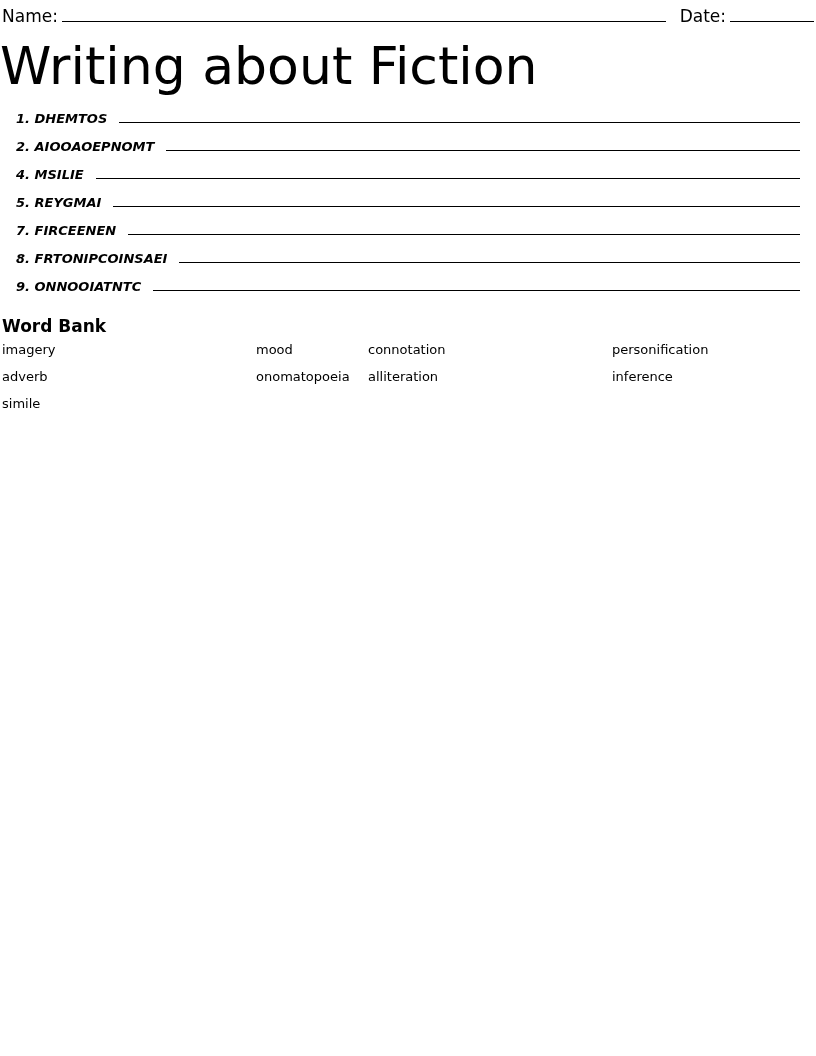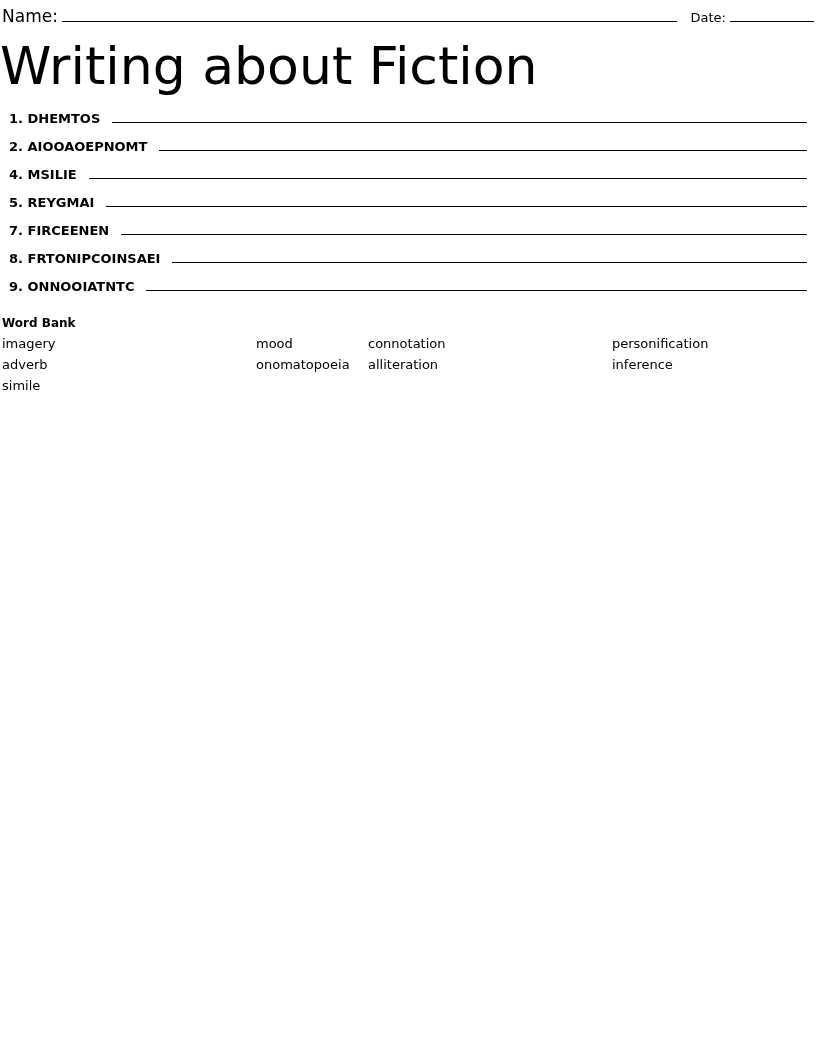--- a/index.html
+++ b/index.html
@@ -32,43 +32,44 @@
     white-space: nowrap;
   }
   .name-label { font-size: 17px; }
   .name-rule {
     flex: 1 1 auto;
     border-bottom: 1px solid #000;
     height: 15px;
     margin: 0 6px 0 4px;
     min-width: 100px;
   }
-  .date-label { font-size: 13px; margin-left: 8px; }
+  .date-label { font-size: 17px; margin-left: 8px; }
   .date-rule {
     width: 84px;
     border-bottom: 1px solid #000;
     height: 15px;
     margin-left: 4px;
   }
 
   
   .title {
     text-align: left;
     font-size: 52px;
     font-weight: normal;
     letter-spacing: 0px;
     margin: 12px 0 16px 0;
     line-height: 1.1;
     font-family: "DejaVu Sans", sans-serif;
   }
 
   
   .list {
-    margin: 7px;
+    margin: 14px;
     padding: 0 2px 0 2px;
+    font-style: italic;
   }
   .item {
     display: flex;
     align-items: baseline;
     font-size: 13px;
     font-weight: bold;
     margin-bottom: 13px;
     white-space: nowrap;
   }
   .item-text {
@@ -82,28 +83,28 @@
     height: 11px;
     margin-left: 12px;
   }
 
   
   .wordbank {
     margin-top: 22px;
     padding: 0 2px;
   }
   .wordbank-title {
-    font-size: 12px;
+    font-size: 17px;
     font-weight: bold;
     margin-bottom: 6px;
   }
   .wordbank-grid {
     display: grid;
     grid-template-columns: 254px 112px 244px auto;
-    row-gap: 6px;
+    row-gap: 12px;
     font-size: 13px;
   }
   .wordbank-cell {
     font-size: 13px;
     font-weight: normal;
   }
 </style>
 </head>
 <body>
 

